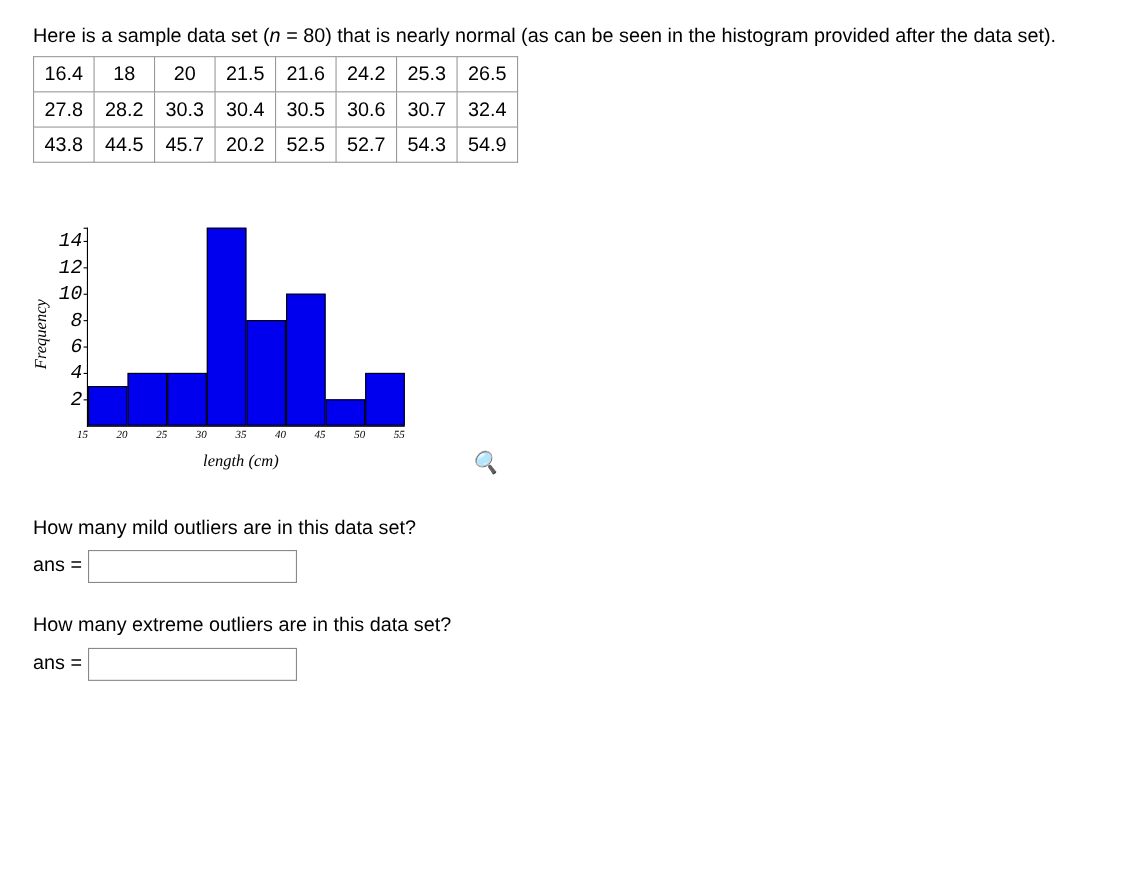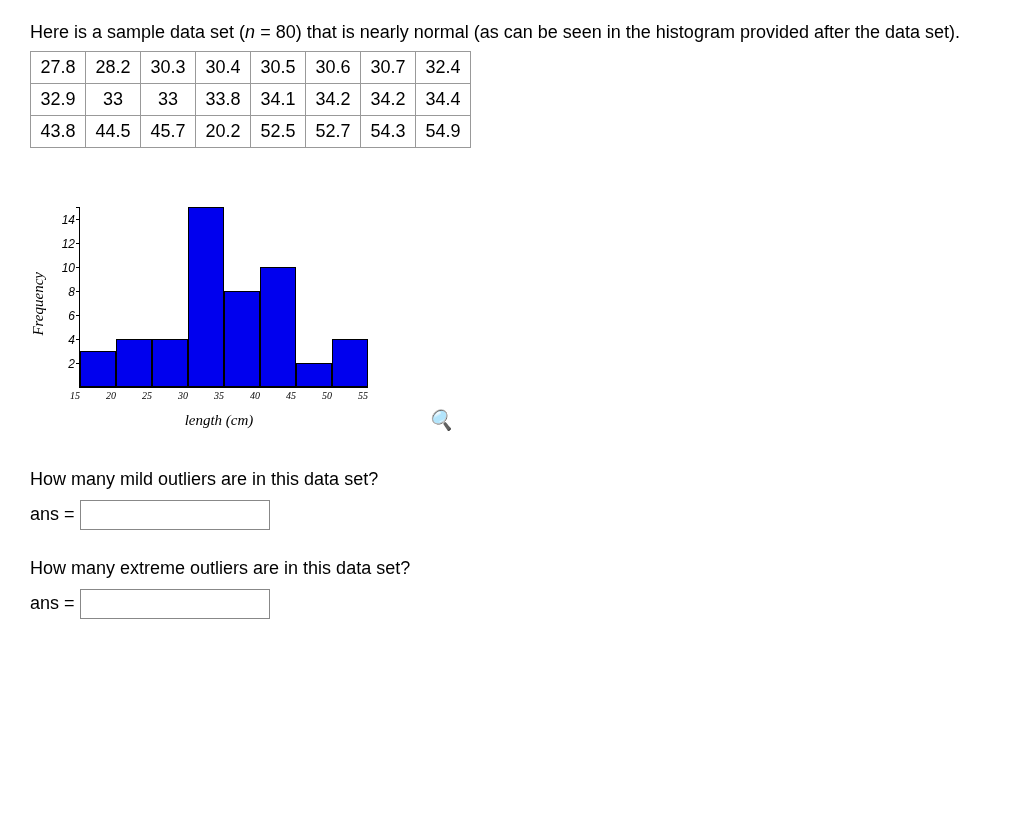--- a/index.html
+++ b/index.html
@@ -50,23 +50,23 @@
       display: flex;
       align-items: flex-end;
     }
     .yaxis {
       display: flex;
       flex-direction: column;
       justify-content: space-between;
       align-items: flex-end;
       height: 180px;
       margin-right: 4px;
-      font-family: Liberation Sans, sans-serif;
-      font-style: italic;
-      font-size: 12px;
+      font-family: Liberation Mono, monospace;
+      font-style: italic;
+      font-size: 18px;
       padding-bottom: 0;
       margin-top: 30px;
     }
     .yaxis div {
       height: 0;
       line-height: 0;
       position: relative;
     }
     .plot-box {
       position: relative;
@@ -145,39 +145,39 @@
   </style>
 </head>
 <body>
 
 <div class="intro">
   <span>Here is a sample data set (</span><span class="math-var">n</span><span> = </span><span>80</span><span>) that is nearly normal (as can be seen in the histogram provided after the data set).</span>
 </div>
 
 <table class="data-table">
   <tbody id="data-table-body">
+      <tr>
+        <td>16.4</td>
+        <td>18</td>
+        <td>20</td>
+        <td>21.5</td>
+        <td>21.6</td>
+        <td>24.2</td>
+        <td>25.3</td>
+        <td>26.5</td>
+      </tr>
       <tr>
         <td>27.8</td>
         <td>28.2</td>
         <td>30.3</td>
         <td>30.4</td>
         <td>30.5</td>
         <td>30.6</td>
         <td>30.7</td>
         <td>32.4</td>
-      </tr>
-      <tr>
-        <td>32.9</td>
-        <td>33</td>
-        <td>33</td>
-        <td>33.8</td>
-        <td>34.1</td>
-        <td>34.2</td>
-        <td>34.2</td>
-        <td>34.4</td>
       </tr>
       <tr>
         <td>43.8</td>
         <td>44.5</td>
         <td>45.7</td>
         <td>20.2</td>
         <td>52.5</td>
         <td>52.7</td>
         <td>54.3</td>
         <td>54.9</td>

